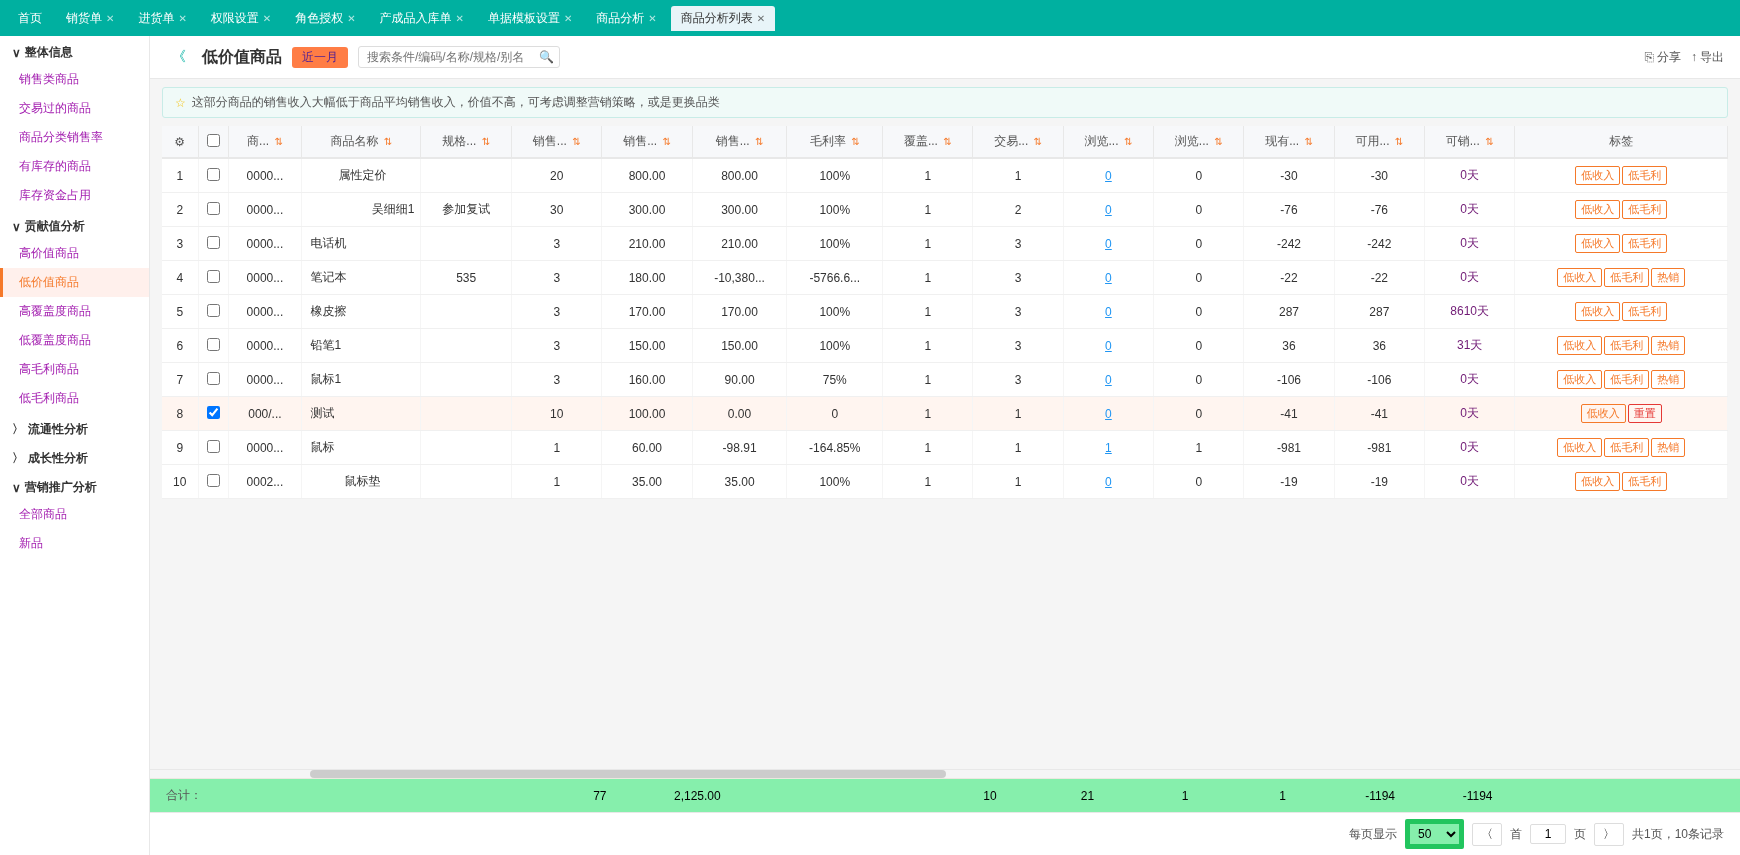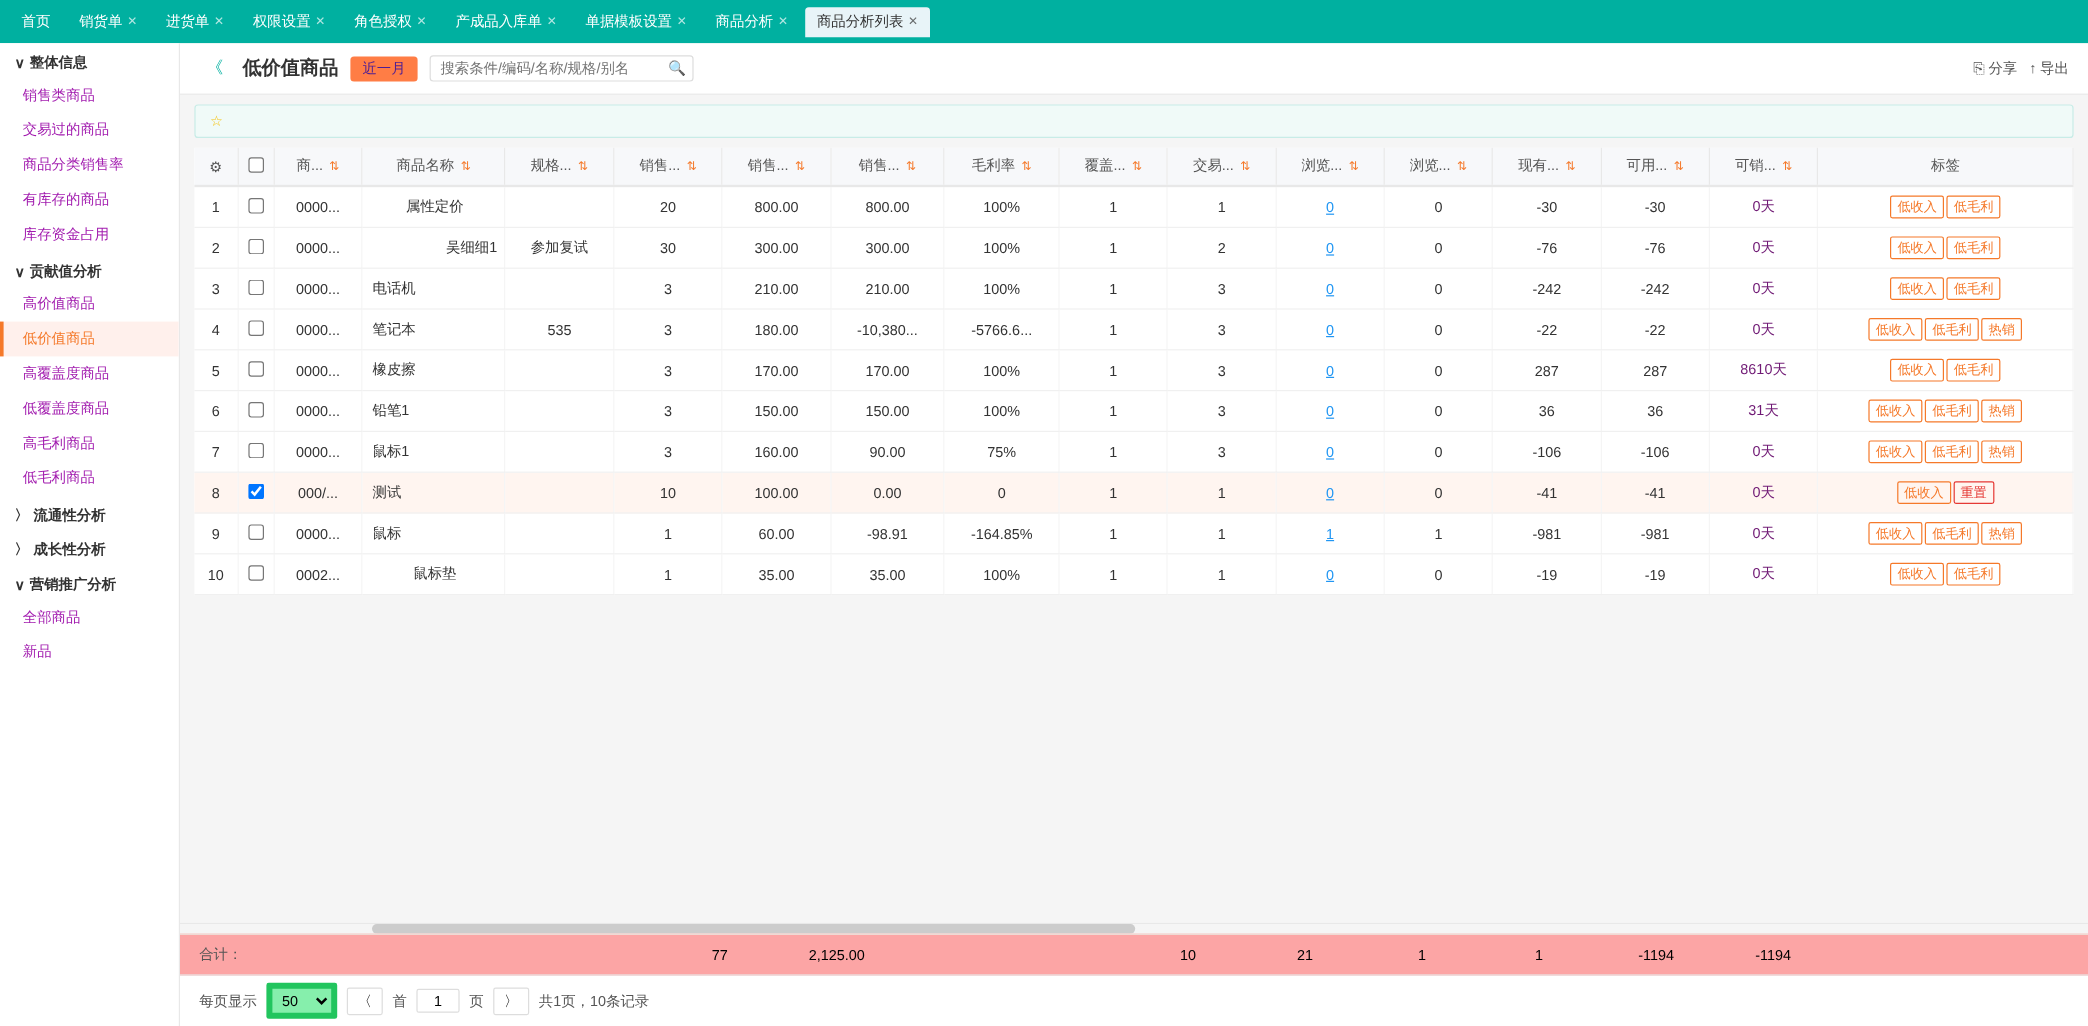--- a/index.html
+++ b/index.html
@@ -85,21 +85,21 @@
       color: #4c1d95;
       padding: 2px 10px;
       border-radius: 3px;
       cursor: pointer;
       font-size: 12px;
     }
     .search-box {
       border: 1px solid #ddd;
       border-radius: 3px;
       padding: 3px 24px 3px 8px;
-      width: 220px;
+      width: 202px;
       outline: none;
       color: #aaa;
       position: relative;
     }
     .search-wrap { position: relative; display: flex; align-items: center; }
     .search-icon-btn { position: absolute; right: 6px; color: #f5792a; cursor: pointer; }
     .header-right { margin-left: auto; display: flex; gap: 10px; }
     .action-btn {
       color: #555;
       cursor: pointer;
@@ -179,21 +179,21 @@
 
     
     .footer {
       background: #fff;
       border-top: 1px solid #e8e8e8;
     }
 
     .pagination-row {
       display: flex;
       align-items: center;
-      justify-content: flex-start;
+      justify-content: flex-end;
       padding: 6px 16px;
       gap: 8px;
       color: #555;
     }
     .page-btn {
       border: 1px solid #ddd;
       background: #fff;
       padding: 2px 8px;
       cursor: pointer;
       border-radius: 2px;
@@ -351,20 +351,21 @@
         </div>
         <div class="action-btn">
           <span>↑</span>
           <span>导出</span>
         </div>
       </div>
     </div>
 
     <div class="info-bar">
       <span class="info-bar-icon">☆</span>
+      <span>这部分商品的销售收入大幅低于商品平均销售收入，价值不高，可考虑调整营销策略，或是更换品类</span>
     </div>
 
     <div class="table-area">
       <table>
         <thead>
           <tr>
             <th style="width:36px">⚙</th>
             <th style="width:30px"><input type="checkbox" style=""></th>
             <th>商... <span class="sort-icon">⇅</span></th>
             <th style="min-width:80px">商品名称 <span class="sort-icon">⇅</span></th>
@@ -575,21 +576,21 @@
               <td><span class="tag tag-orange">低收入</span><span class="tag tag-orange">低毛利</span></td>
             </tr>
           </tbody>
       </table>
     </div>
 
     <div class="footer">
       <div class="scrollbar-area">
         <div class="scrollbar-thumb"></div>
       </div>
-      <div style="display:flex;align-items:center;padding:8px 16px;background:#fca5a5;border-top:1px solid #ece8e0;border-bottom:1px solid #e8e8e8;">
+      <div style="display:flex;align-items:center;padding:8px 16px;background:#86efac;border-top:1px solid #ece8e0;border-bottom:1px solid #e8e8e8;">
         <span style="color:#555;margin-right:8px;">合计：</span>
         <div style="display:flex;flex:1;gap:0;align-items:center;">
           <span style="width:36px;"></span>
           <span style="width:30px;"></span>
           <span style="flex:1;text-align:center;"></span>
           <span style="min-width:80px;text-align:center;"></span>
           <span style="flex:1;text-align:center;"></span>
           <span style="flex:1;text-align:center;">77</span>
           <span style="flex:1;text-align:center;">2,125.00</span>
           <span style="flex:1;text-align:center;"></span>

